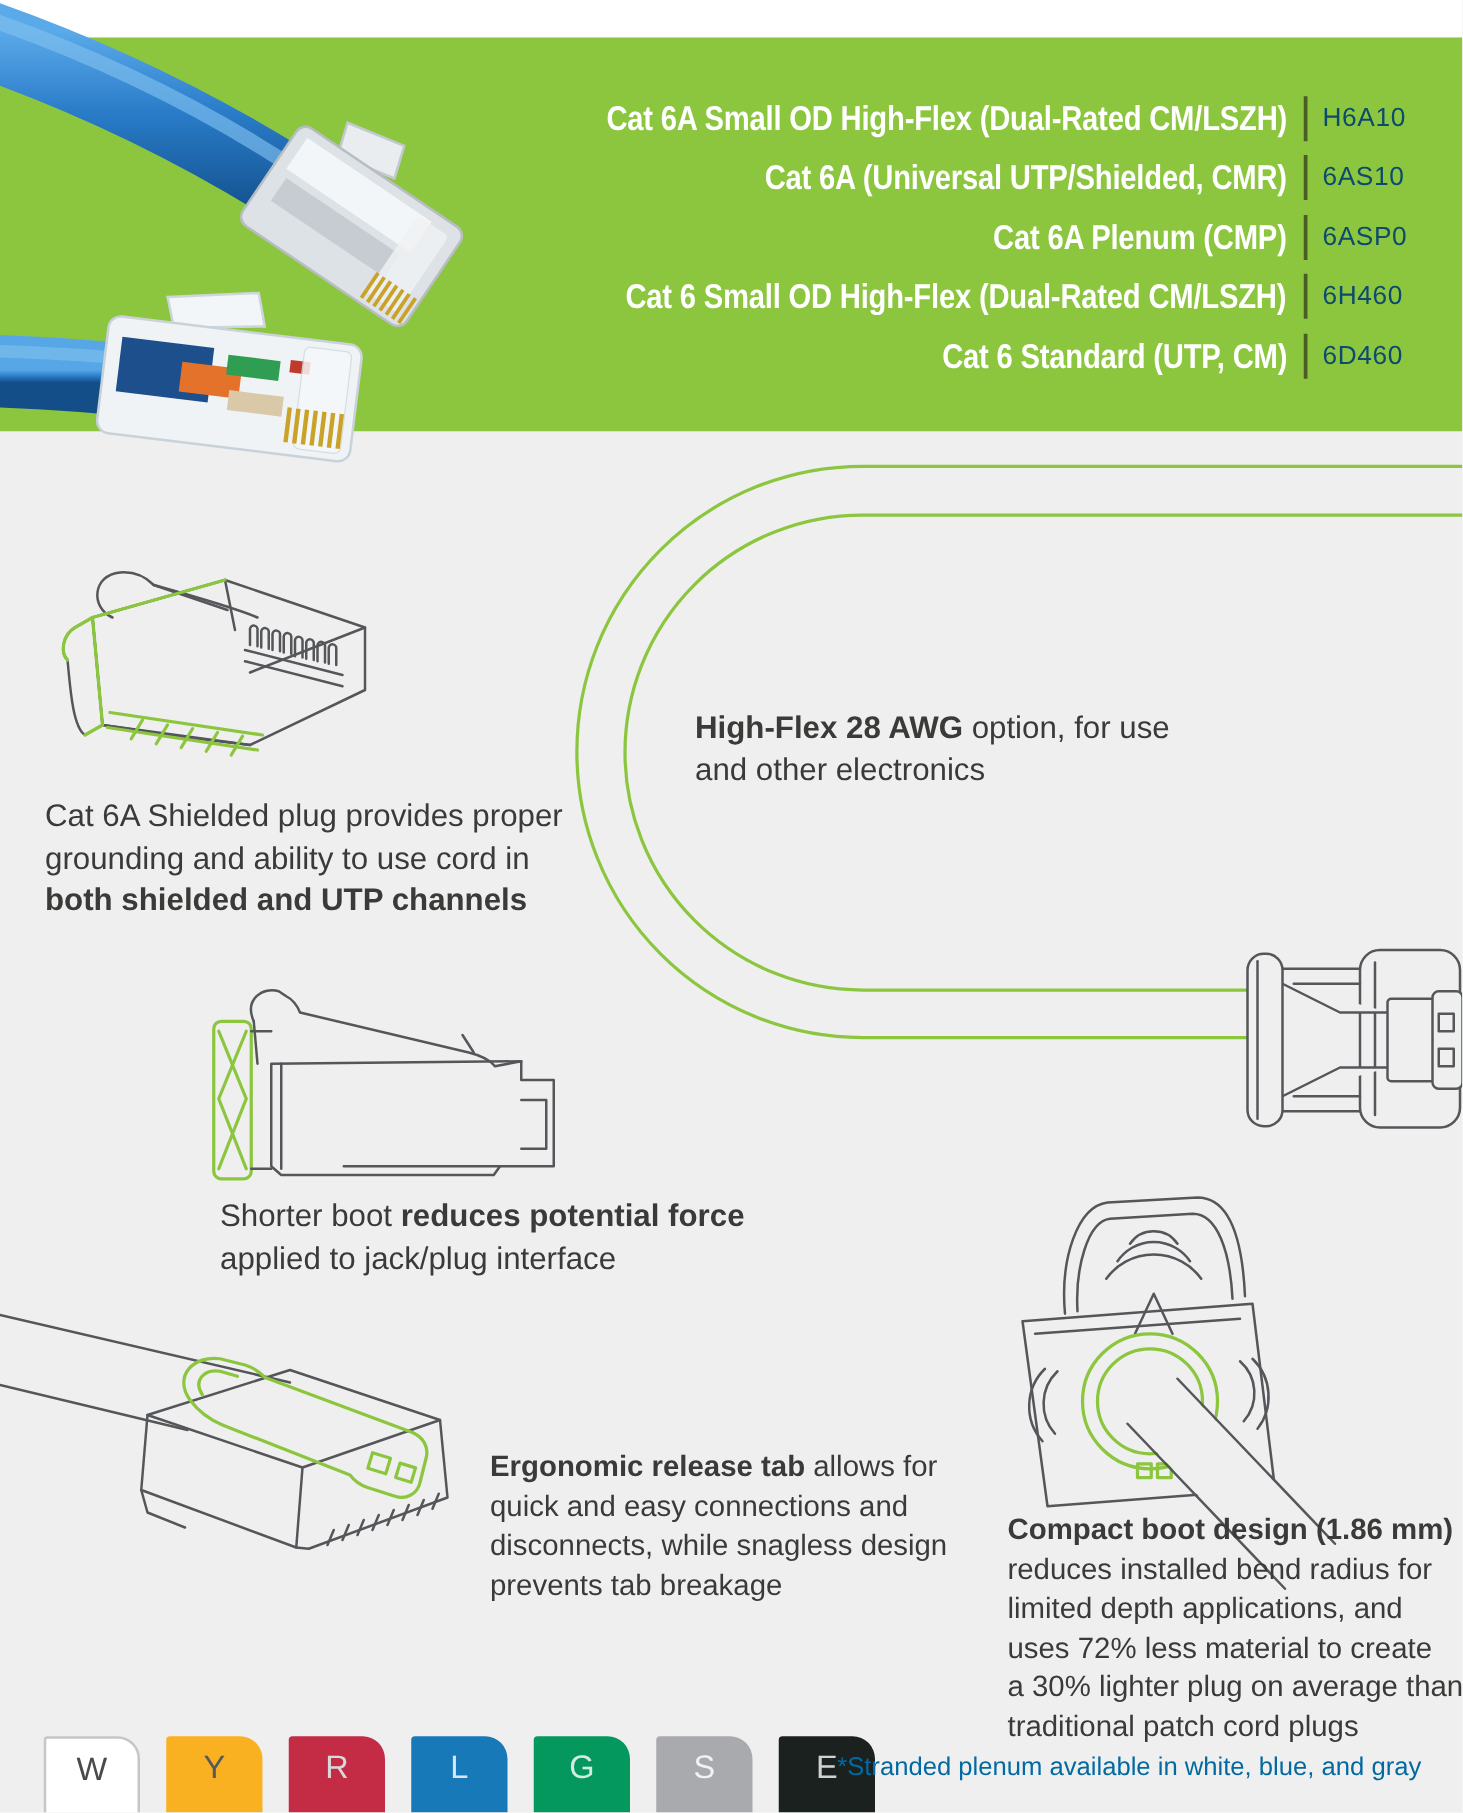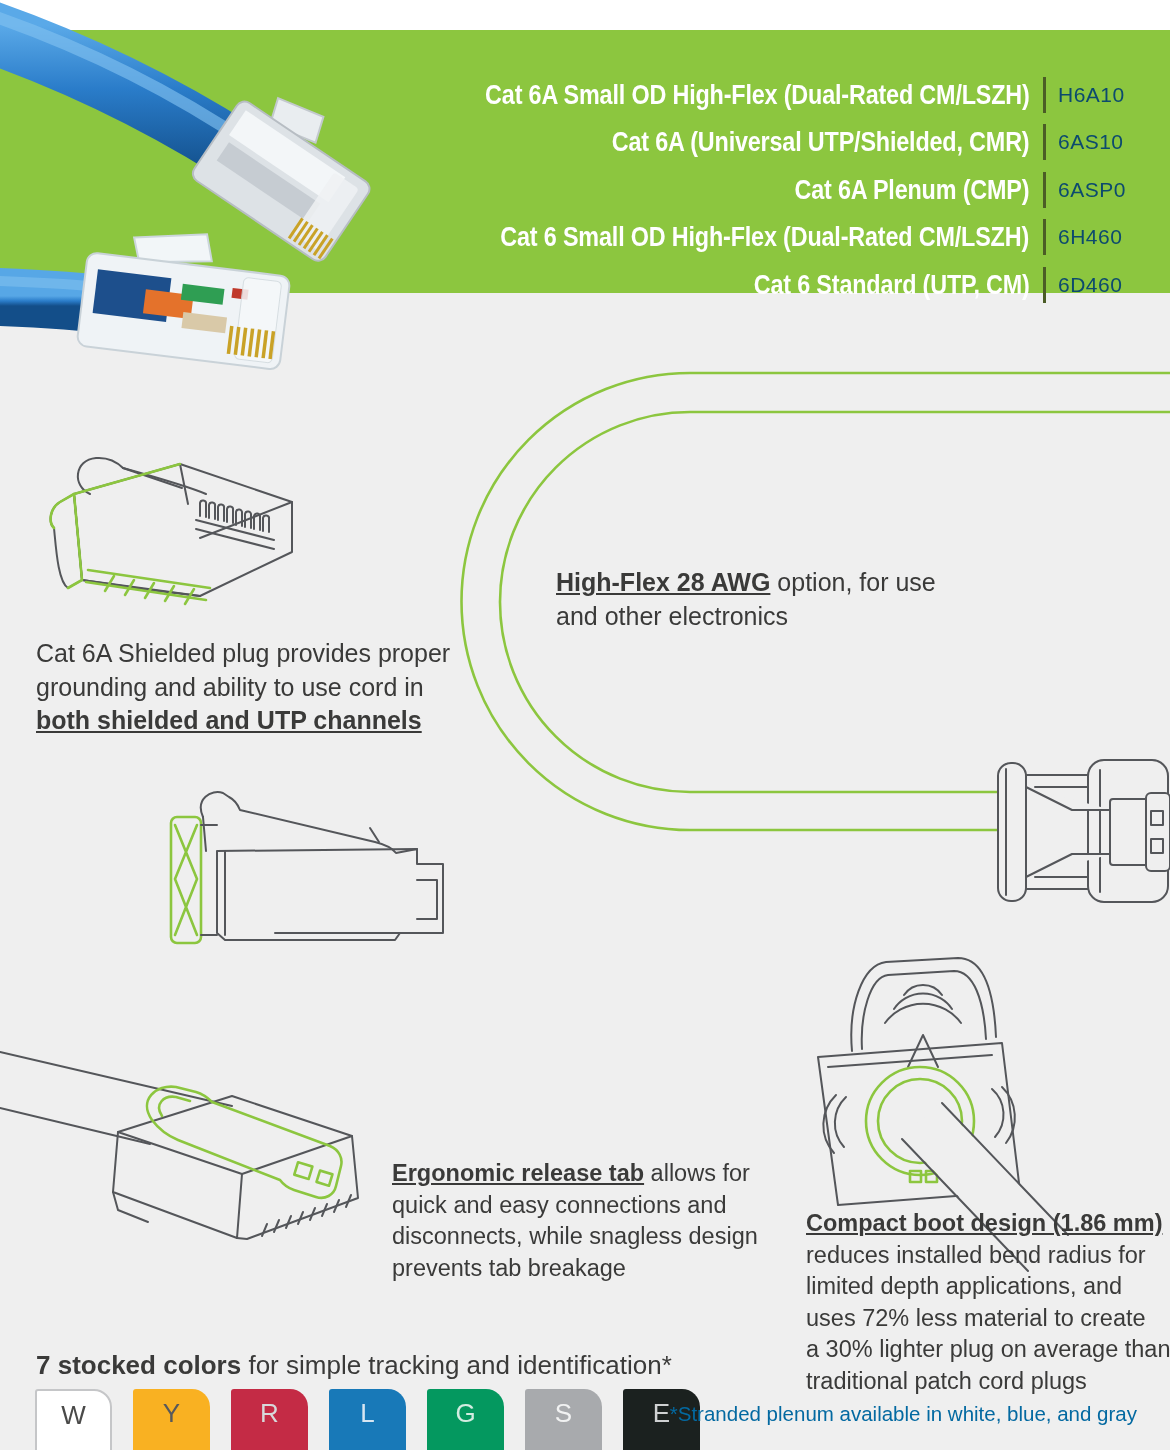--- a/index.html
+++ b/index.html
@@ -1,28 +1,28 @@
 <!DOCTYPE html>
 <html><head>
 <meta charset="utf-8">
 <style>
   html,body{margin:0;padding:0;}
   body{font-family:"Liberation Sans","DejaVu Sans",sans-serif;background:#ffffff;}
   .page{position:relative;width:1170px;height:1450px;overflow:hidden;background:#efefef;}
   .top-strip{position:absolute;left:0;top:0;width:1170px;height:30px;background:#ffffff;}
-  .banner{position:absolute;left:0;top:30px;width:1170px;height:263px;background:#8cc63f;}
+  .banner{position:absolute;left:0;top:30px;width:1170px;height:315px;background:#8cc63f;}
   .prod-rows{position:absolute;right:0;top:0;width:100%;padding-top:41px;box-sizing:border-box;}
   .prod-row{height:47.5px;display:flex;justify-content:flex-end;align-items:center;padding-right:20px;}
   .prod-name{font-size:27.5px;font-weight:700;color:#ffffff;white-space:nowrap;
              transform:scaleX(.85);transform-origin:100% 50%;letter-spacing:-.2px;}
   .prod-sep{width:3.5px;height:36px;background:#4b5c26;margin:0 12px 0 13px;flex:none;}
   .prod-code{font-size:21px;font-weight:400;color:#0c4a6e;width:92px;letter-spacing:.5px;flex:none;}
   .illus{position:absolute;}
   .caption{position:absolute;color:#3a3a39;font-size:25px;line-height:33.5px;}
-  .caption b{font-weight:700;text-decoration:underline;}
+  .caption b{font-weight:700;}
   .caption.sm{font-size:23.5px;line-height:31.5px;}
   .cap-line{white-space:nowrap;}
   .stocked-heading{position:absolute;left:36px;top:1350px;font-size:26px;color:#3a3a39;white-space:nowrap;}
   .stocked-heading b{font-weight:700;}
   .swatch-row{position:absolute;left:35px;top:1389px;display:flex;gap:21px;}
   .swatch{width:77px;height:78px;border-radius:3px 18px 3px 3px;box-sizing:border-box;
           text-align:center;font-size:26px;padding-top:9px;}
   .footnote{position:absolute;right:33px;top:1402px;font-size:20.5px;color:#0369a1;white-space:nowrap;}
   svg .ln{stroke:#54565a;stroke-width:2;fill:none;stroke-linecap:round;stroke-linejoin:round;}
   svg .lnf{stroke:#54565a;stroke-width:2;fill:#efefef;stroke-linecap:round;stroke-linejoin:round;}
@@ -185,20 +185,24 @@
     <path class="ln" d="M52,66 L252,64 L252,79 L278,79 L278,148 L235,148 L230,155 L60,155 L52,148 Z"></path>
     <path class="ln" d="M252,95 L272,95 L272,134 L252,134"></path>
     <path class="ln" d="M60,66 V150 M110,148 L235,148"></path>
     <g>
       <rect class="gn" x="6" y="32" width="30" height="126" rx="6"></rect>
       <path class="gn" d="M10,40 L32,94 M32,40 L10,94 M10,94 L32,150 M32,94 L10,150"></path>
     </g>
     <path class="ln" d="M36,40 H52 M36,150 H52"></path>
   </svg>
 
+  <div class="caption" style="left:176px;top:957px">
+      <div class="cap-line"><span>Shorter boot </span><b>reduces potential force</b></div>
+      <div class="cap-line"><span>applied to jack/plug interface</span></div>
+    </div>
 
   <svg class="illus" style="left:0;top:1040px" width="390" height="250" viewBox="0 0 390 250">
     <path class="ln" d="M0,12 L232,66"></path>
     <path class="ln" d="M0,68 L150,104"></path>
     <path class="ln" d="M118,92 L232,56 L352,96 L242,134 Z"></path>
     <path class="ln" d="M118,92 L113,152 L237,198 L242,134"></path>
     <path class="ln" d="M352,96 L358,158 L247,199 L237,198"></path>
     <path class="ln" d="M113,152 L118,170 L148,182"></path>
     <path class="ln" stroke-width="1.8" d="M262,196 l5,-12 M274,192 l5,-12 M286,188 l5,-12 M298,184 l5,-12
       M310,180 l5,-12 M322,176 l5,-12 M334,172 l5,-12 M346,167 l5,-12"></path>
@@ -241,21 +245,20 @@
 
   <div class="caption sm" style="left:806px;top:1208px">
       <div class="cap-line"><b>Compact boot design (1.86 mm)</b></div>
       <div class="cap-line"><span>reduces installed bend radius for</span></div>
       <div class="cap-line"><span>limited depth applications, and</span></div>
       <div class="cap-line"><span>uses 72% less material to create</span></div>
       <div class="cap-line"><span>a 30% lighter plug on average than</span></div>
       <div class="cap-line"><span>traditional patch cord plugs</span></div>
     </div>
 
-  <div class="stocked-heading"><b>7 stocked colors</b><span> for simple tracking and identification*</span></div>
 
   <div class="swatch-row">
       <div class="swatch" style="background: rgb(255, 255, 255); color: rgb(74, 74, 73); border: 2px solid rgb(197, 198, 200);">W</div>
       <div class="swatch" style="background: rgb(249, 177, 34); color: rgb(88, 89, 91);">Y</div>
       <div class="swatch" style="background: rgb(196, 43, 69); color: rgb(215, 216, 218);">R</div>
       <div class="swatch" style="background: rgb(24, 121, 184); color: rgb(215, 230, 242);">L</div>
       <div class="swatch" style="background: rgb(4, 152, 95); color: rgb(211, 236, 225);">G</div>
       <div class="swatch" style="background: rgb(168, 170, 173); color: rgb(241, 242, 242);">S</div>
       <div class="swatch" style="background: rgb(27, 33, 31); color: rgb(207, 209, 210);">E</div>
     </div>

